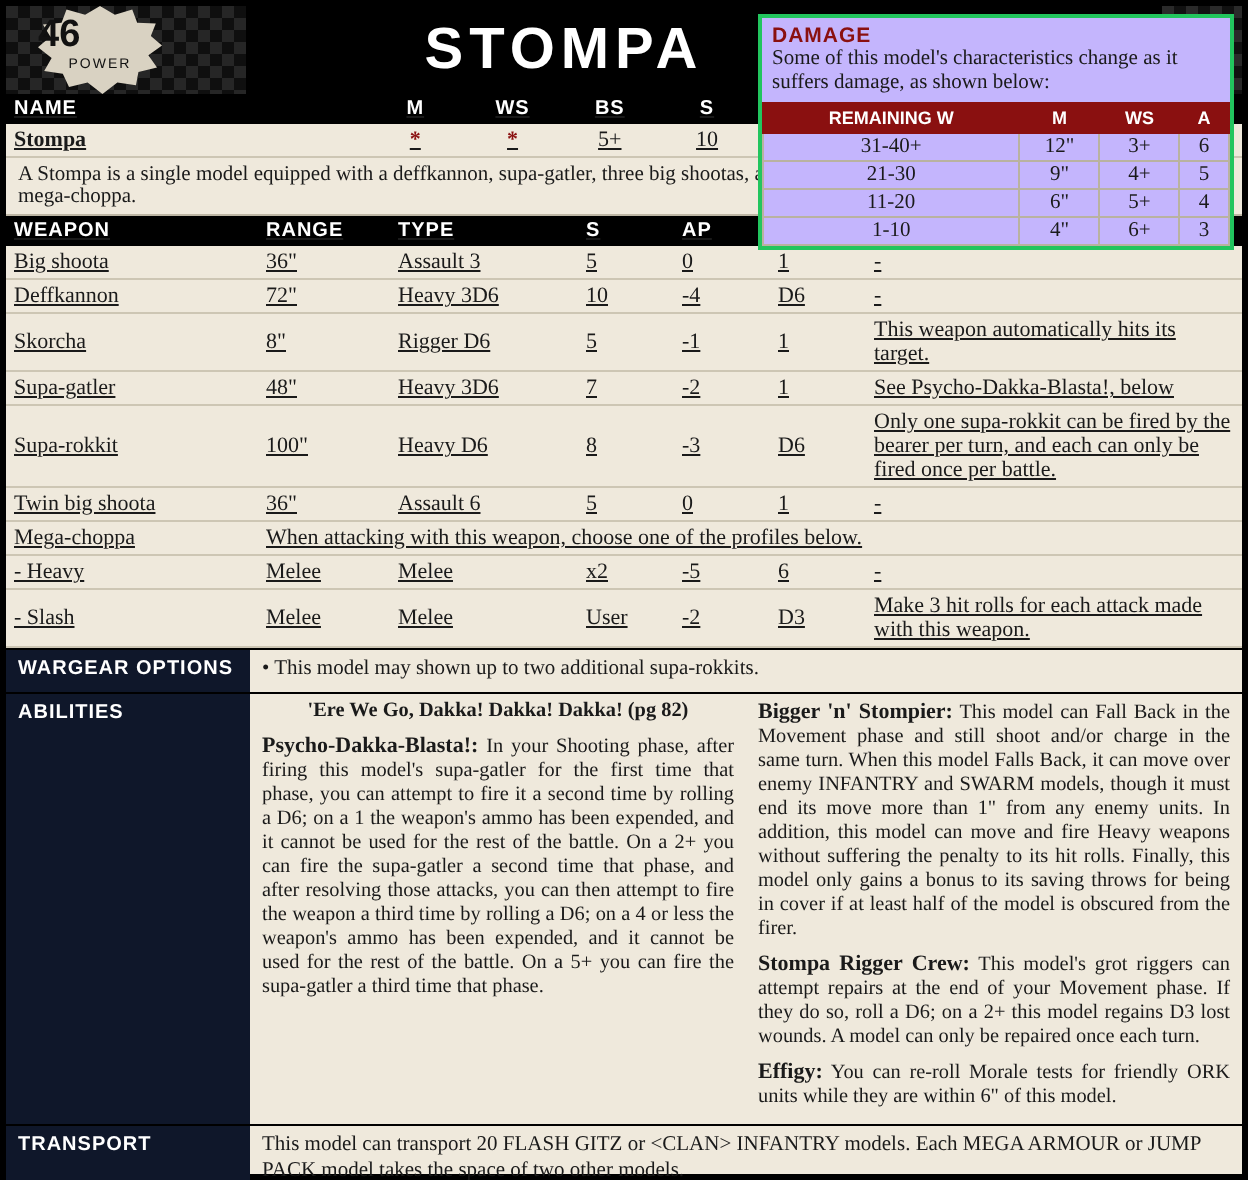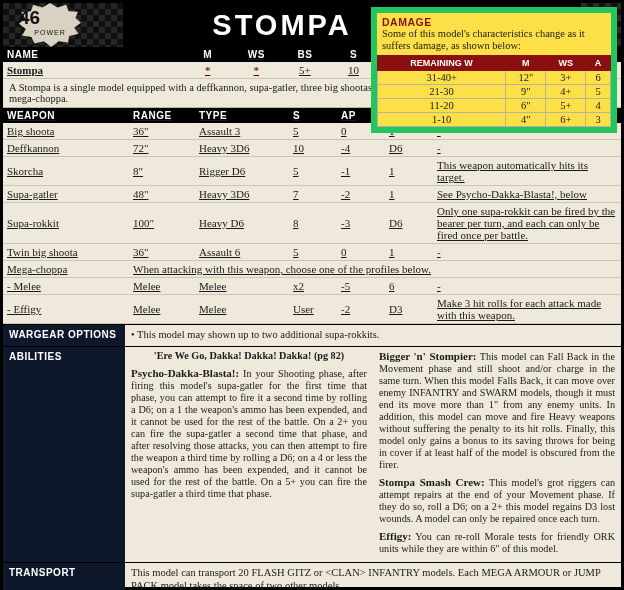--- a/index.html
+++ b/index.html
@@ -56,21 +56,21 @@
     position:absolute;left:0;top:2px;width:62px;text-align:left;
     font-family:"Liberation Sans",sans-serif;font-weight:bold;font-size:19px;color:#111;
   }
   .power-label{
     position:absolute;left:0;top:24px;width:62px;text-align:center;
     font-family:"Liberation Sans",sans-serif;font-size:7px;color:#111;letter-spacing:1px;
   }
   
   .damage-box{
     position:absolute;right:4px;top:4px;width:234px;
-    border:6px solid #22c55e;background:#fde047;
+    border:2px solid #22c55e;background:#c4b5fd;
     z-index:5;
   }
   .damage-title{
     font-family:"Liberation Sans",sans-serif;font-weight:bold;color:#8a1010;
     font-size:10.5px;padding:3px 5px 0 5px;letter-spacing:.5px;
   }
   .damage-sub{
     font-size:10.5px;padding:0 5px 3px 5px;line-height:1.15;
   }
   table.dmg{border-collapse:collapse;width:100%;font-size:10.5px;}
@@ -270,30 +270,30 @@
       <td>5</td>
       <td>0</td>
       <td>1</td>
       <td>-</td>
     </tr>
     <tr class="rowline">
       <td>Mega-choppa</td>
       <td colspan="6">When attacking with this weapon, choose one of the profiles below.</td>
     </tr>
     <tr class="rowline">
-      <td>- Melee</td>
+      <td>- Heavy</td>
       <td>Melee</td>
       <td>Melee</td>
       <td>x2</td>
       <td>-5</td>
       <td>6</td>
       <td>-</td>
     </tr>
     <tr class="rowline">
-      <td>- Effigy</td>
+      <td>- Slash</td>
       <td>Melee</td>
       <td>Melee</td>
       <td>User</td>
       <td>-2</td>
       <td>D3</td>
       <td>Make 3 hit rolls for each attack made with this weapon.</td>
     </tr>
   </tbody>
     </table>
 
@@ -311,21 +311,21 @@
           <span class="lead">Psycho-Dakka-Blasta!:</span>
           <span>In your Shooting phase, after firing this model's supa-gatler for the first time that phase, you can attempt to fire it a second time by rolling a D6; on a 1 the weapon's ammo has been expended, and it cannot be used for the rest of the battle. On a 2+ you can fire the supa-gatler a second time that phase, and after resolving those attacks, you can then attempt to fire the weapon a third time by rolling a D6; on a 4 or less the weapon's ammo has been expended, and it cannot be used for the rest of the battle. On a 5+ you can fire the supa-gatler a third time that phase.</span>
         </p>
       </div>
       <div class="col colR">
         <p class="p">
           <span class="lead">Bigger 'n' Stompier:</span>
           <span>This model can Fall Back in the Movement phase and still shoot and/or charge in the same turn. When this model Falls Back, it can move over enemy INFANTRY and SWARM models, though it must end its move more than 1" from any enemy units. In addition, this model can move and fire Heavy weapons without suffering the penalty to its hit rolls. Finally, this model only gains a bonus to its saving throws for being in cover if at least half of the model is obscured from the firer.</span>
         </p>
         <p class="p">
-          <span class="lead">Stompa Smash Crew:</span>
+          <span class="lead">Stompa Rigger Crew:</span>
           <span>This model's grot riggers can attempt repairs at the end of your Movement phase. If they do so, roll a D6; on a 2+ this model regains D3 lost wounds. A model can only be repaired once each turn.</span>
         </p>
         <p class="p">
           <span class="lead">Effigy:</span>
           <span>You can re-roll Morale tests for friendly ORK units while they are within 6" of this model.</span>
         </p>
       </div>
     </div>
   </div>
 

